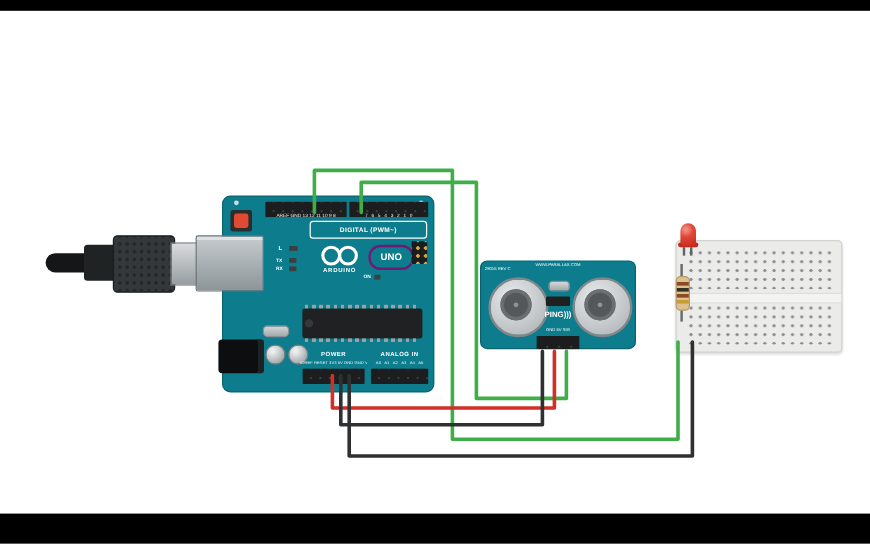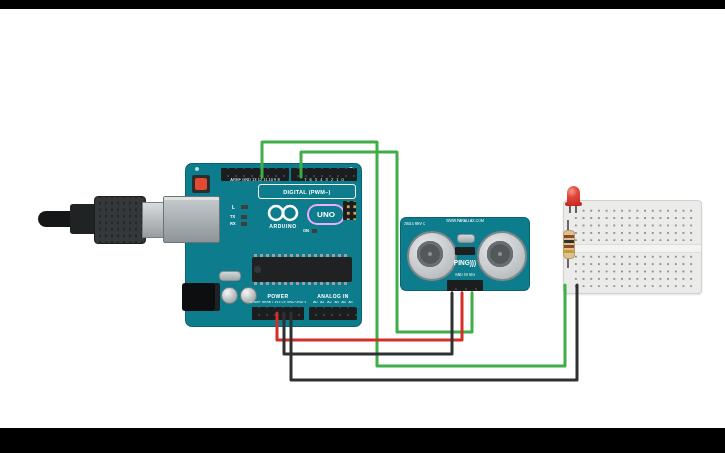--- a/index.html
+++ b/index.html
@@ -35,21 +35,21 @@
   .ptl{left:36px;top:15px;width:68px}
   .ptr{left:106px;top:15px;width:66px;word-spacing:2px}
   .ppow{left:65px;top:138px;width:56px;font-size:3.5px}
   .pana{left:124px;top:138px;width:48px;font-size:3.5px;word-spacing:2px}
   .digital-box{position:absolute;left:73px;top:21px;width:96px;height:13px;border:1px solid #fff;border-radius:3px;
                display:flex;align-items:center;justify-content:center;color:#fff;font-size:5.5px;font-weight:bold;letter-spacing:.3px}
   .lbl{position:absolute;color:#fff;font-weight:bold;line-height:1;white-space:nowrap}
   .led-chip{position:absolute;background:#3c3f40}
   .logo-svg{position:absolute;left:80px;top:40px;width:36px;height:20px}
   .arduino-name{left:76px;top:61px;width:44px;text-align:center;font-size:5px;letter-spacing:.6px}
-  .uno-oval{position:absolute;left:122px;top:41px;width:34px;height:17px;border:2px solid #f0abfc;border-radius:10px;
+  .uno-oval{position:absolute;left:122px;top:41px;width:34px;height:17px;border:2px solid #701a75;border-radius:10px;
             color:#fff;font-size:8px;font-weight:bold;display:flex;align-items:center;justify-content:center}
   .icsp{position:absolute;left:158px;top:38px;width:13px;height:19px;background:#1a1c1d;
         background-image:radial-gradient(#d2a94b 1.3px,transparent 1.5px);background-size:6.5px 6.5px;background-position:2px 2.5px}
   .chip{position:absolute;left:67px;top:94px;width:100px;height:25px;background:#1f2122;border-radius:2px}
   .chip-notch{position:absolute;left:2px;top:9px;width:7px;height:7px;border-radius:50%;background:#35383a}
   .chip-pins{position:absolute;left:2px;width:96px;height:3px;
              background:repeating-linear-gradient(90deg,#9aa0a3 0 3px,transparent 3px 6px)}
   .chip-pins-top{top:-3px}.chip-pins-bot{bottom:-3px}
   .cap{position:absolute;width:15px;height:15px;border-radius:50%;border:1px solid #777d80;
        background:radial-gradient(circle at 35% 30%,#eceeee 10%,#a8aeb1 70%,#8a9093)}

